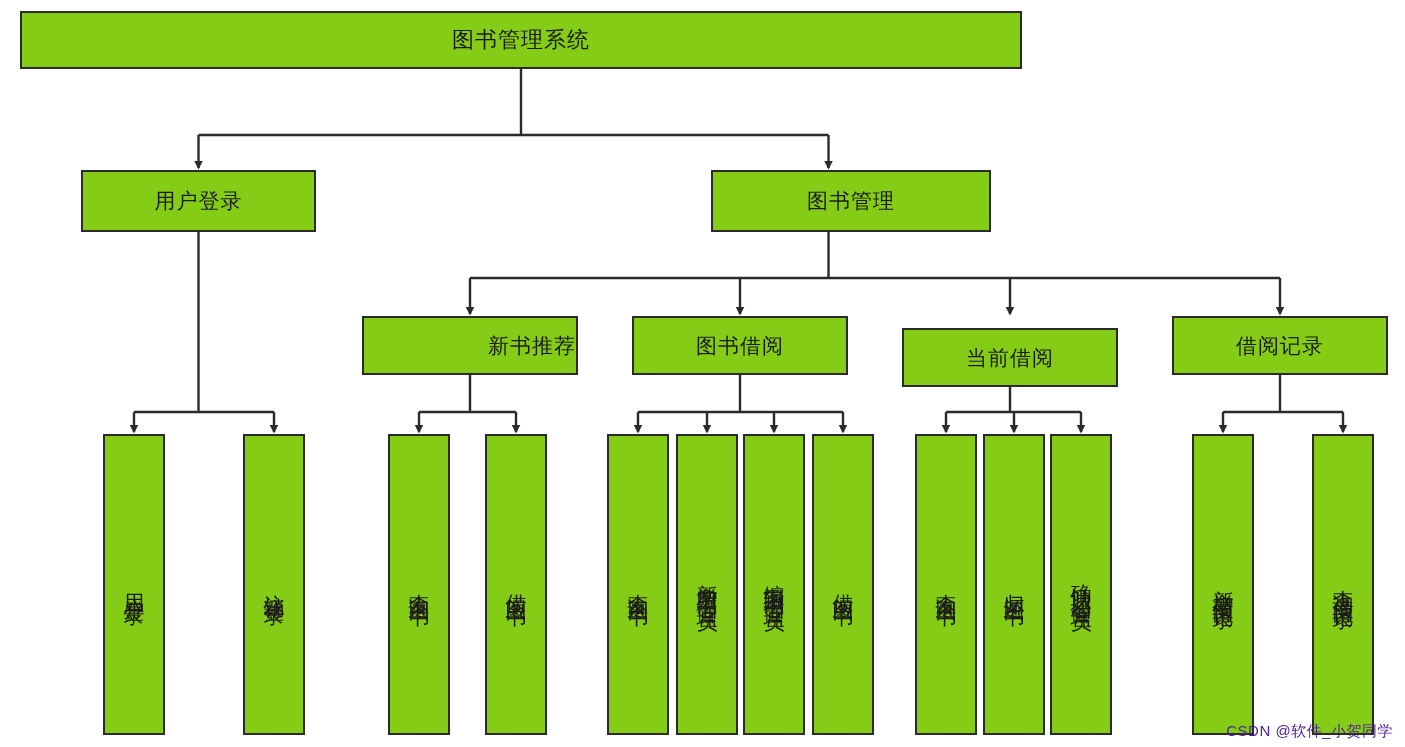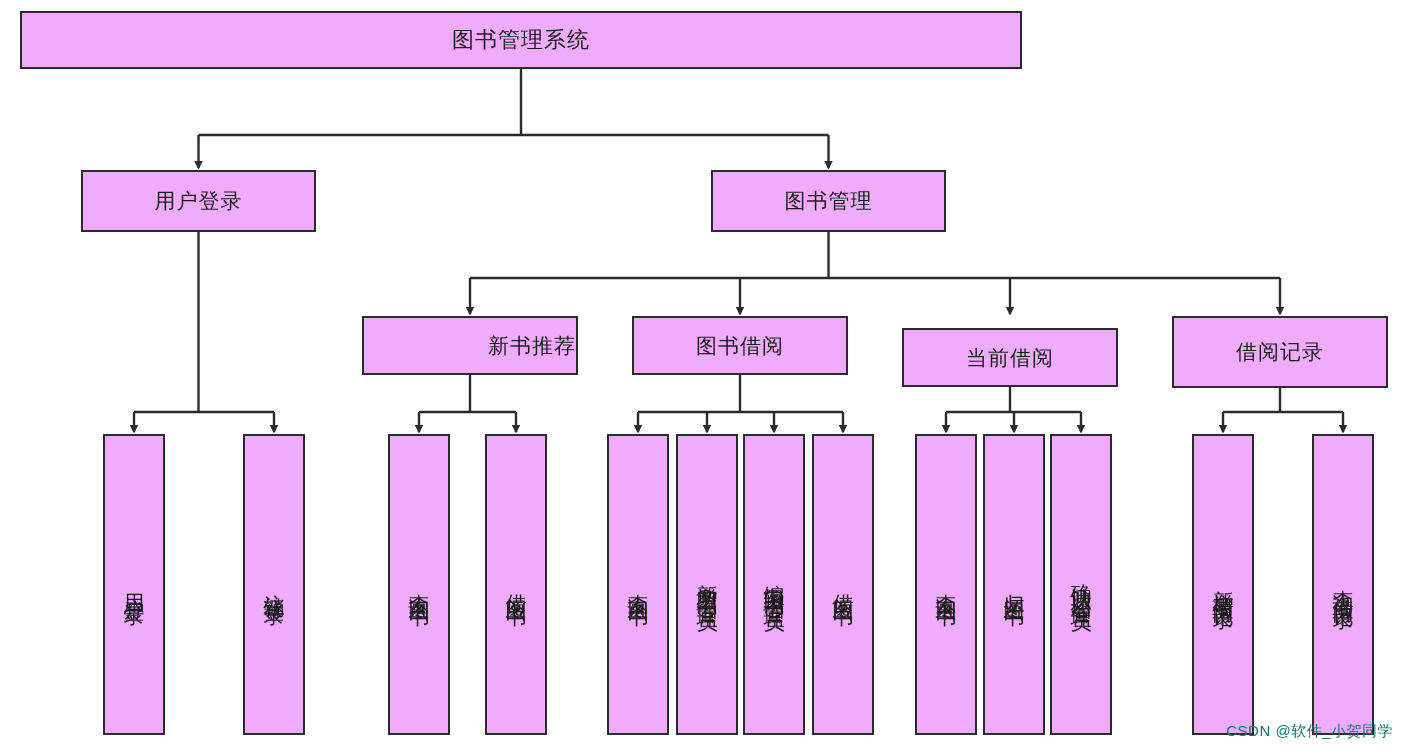--- a/index.html
+++ b/index.html
@@ -22,21 +22,21 @@
   #diagram-svg {
     position: absolute;
     top: 0;
     left: 0;
     width: 1405px;
     height: 747px;
   }
   .node-box {
     position: absolute;
     box-sizing: border-box;
-    background: #f0abfc;
+    background: #84cc16;
     border: 2px solid #2b2b2b;
     display: flex;
     align-items: center;
     justify-content: center;
     color: #1b1b1b;
   }
   .node-horizontal {
     font-size: 21px;
     letter-spacing: 1px;
     white-space: nowrap;
@@ -50,21 +50,21 @@
     padding: 4px 0;
   }
   .title-box {
     font-size: 22px;
   }
   #watermark {
     position: absolute;
     right: 12px;
     bottom: 6px;
     font-size: 15px;
-    color: #0f766e;
+    color: #4c1d95;
     white-space: nowrap;
     letter-spacing: 0.5px;
     pointer-events: none;
   }
 </style>
 </head>
 <body>
 
 <div id="diagram-root">
 
@@ -111,33 +111,33 @@
       </g>
   </svg>
 
   <div id="nodes-layer">
       <div class="node-box node-horizontal title-box" style="left: 20px; top: 11px; width: 1002px; height: 58px;">
         <span>图书管理系统</span>
       </div>
       <div class="node-box node-horizontal" style="left: 81px; top: 170px; width: 235px; height: 62px;">
         <span>用户登录</span>
       </div>
-      <div class="node-box node-horizontal" style="left: 711px; top: 170px; width: 235px; height: 62px; justify-content: center;">
+      <div class="node-box node-horizontal" style="left: 711px; top: 170px; width: 280px; height: 62px; justify-content: center;">
         <span>图书管理</span>
       </div>
       <div class="node-box node-horizontal" style="left: 362px; top: 316px; width: 216px; height: 59px; justify-content: flex-end;">
         <span>新书推荐</span>
       </div>
       <div class="node-box node-horizontal" style="left: 632px; top: 316px; width: 216px; height: 59px;">
         <span>图书借阅</span>
       </div>
       <div class="node-box node-horizontal" style="left: 902px; top: 328px; width: 216px; height: 59px;">
         <span>当前借阅</span>
       </div>
-      <div class="node-box node-horizontal" style="left: 1172px; top: 316px; width: 216px; height: 72px; align-items: center;">
+      <div class="node-box node-horizontal" style="left: 1172px; top: 316px; width: 216px; height: 59px; align-items: center;">
         <span>借阅记录</span>
       </div>
       <div class="node-box node-vertical" style="left: 103px; top: 434px; width: 62px; height: 301px;">
         <span>用户登录</span>
       </div>
       <div class="node-box node-vertical" style="left: 243px; top: 434px; width: 62px; height: 301px;">
         <span>注销登录</span>
       </div>
       <div class="node-box node-vertical" style="left: 388px; top: 434px; width: 62px; height: 301px;">
         <span>查询图书</span>

